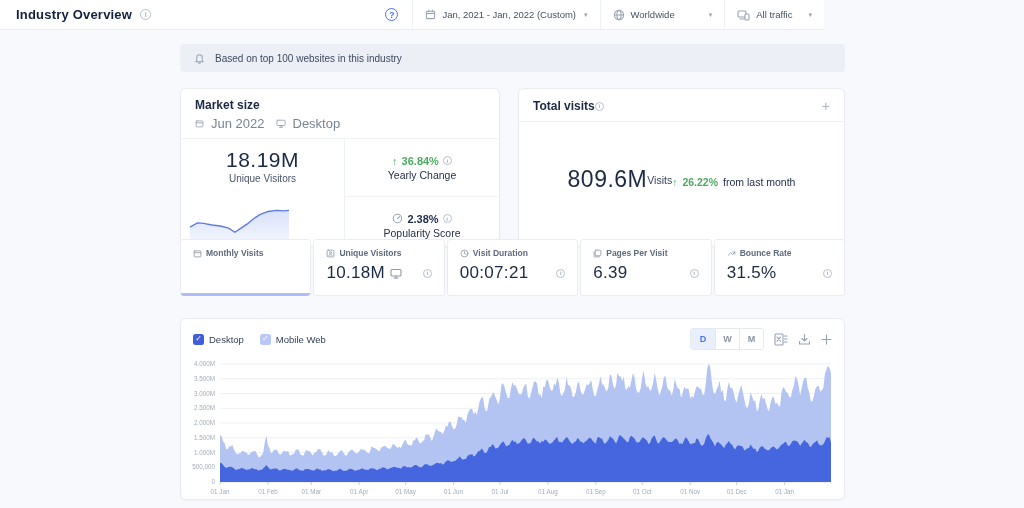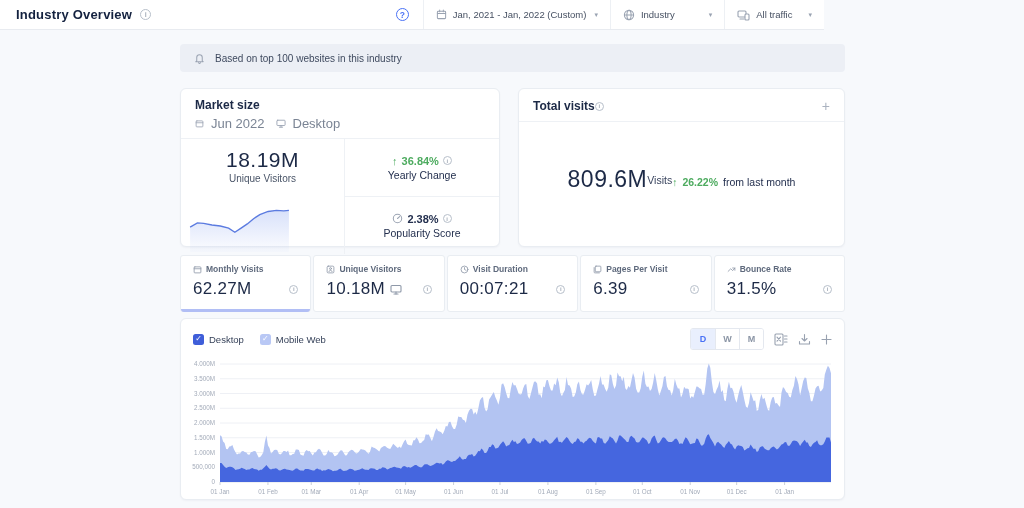--- a/index.html
+++ b/index.html
@@ -59,21 +59,21 @@
   .tv-head { display:flex; align-items:center; padding:9px 14px 7px 14px; gap:0; }
   .tv-plus { margin-left:auto; color:#aab2bf; font-size:14px; font-weight:400; cursor:pointer; }
   .tv-body { height:115px; display:flex; flex-direction:row; align-items:center; justify-content:center; }
   .tv-value { font-size:23px; letter-spacing:.5px; color:#1c2946; }
   .tv-vlabel { font-size:10.5px; color:#39445e; margin-top:1px; }
   .tv-change { margin-top:5px; display:flex; gap:5px; align-items:center; font-size:10.5px; }
   .tv-change .pct { font-weight:700; }
   .tv-change .sfx { color:#232f4e; }
 
   
-  .tiles { position:absolute; top:225px; left:0; width:665px; height:57px; display:flex; gap:2px;border-radius:11px; }
+  .tiles { position:absolute; top:209px; left:0; width:665px; height:57px; display:flex; gap:2px;border-radius:11px; }
   .tile { flex:1; background:#fff; border:1px solid #e9edf2; border-radius:3px; position:relative;
           padding:8px 10px 0 12px; cursor:pointer; }
   .tile-label { display:flex; align-items:center; gap:4px; font-size:8.5px; font-weight:700; color:#5f6a7d; }
   .tile-value-row { display:flex; align-items:center; margin-top:5px; }
   .tile-value { font-size:17px; color:#1c2946; letter-spacing:.3px; display:flex; align-items:center; gap:5px; }
   .tile-info { margin-left:auto; margin-right:2px; }
   .tile.selected::after { content:""; position:absolute; left:0; right:0; bottom:-1px; height:3px;
                           background:#b1bef5; border-radius:0 0 3px 3px; }
   .ticon { color:#8f99a9; display:inline-flex; }
 
@@ -125,21 +125,21 @@
       <div class="tb-ctrl">
         <span class="tbicon">
           <svg width="12" height="12" viewBox="0 0 12 12">
               <g class="stroke-ic">
                 <circle cx="6" cy="6" r="4.6"></circle>
                 <ellipse cx="6" cy="6" rx="2.1" ry="4.6"></ellipse>
                 <line x1="1.4" y1="6" x2="10.6" y2="6"></line>
               </g>
             </svg>
         </span>
-        <span>Industry</span>
+        <span>Worldwide</span>
         <span class="caret" style="margin-left:28px">▾</span>
       </div>
       <div class="tb-ctrl">
         <span class="tbicon">
           <svg width="13" height="12" viewBox="0 0 13 12">
               <g class="stroke-ic">
                 <rect x="1" y="2" width="8" height="6" rx="1"></rect>
                 <line x1="3" y1="10" x2="7" y2="10"></line>
                 <rect x="8" y="5" width="4" height="6" rx="1" fill="#fff"></rect>
               </g>
@@ -258,24 +258,20 @@
         <div class="tile-label">
           <span class="ticon">
             <svg width="9" height="9" viewBox="0 0 12 12">
                 <g class="stroke-ic">
                   <rect x="1.5" y="2.5" width="9" height="8" rx="1"></rect>
                   <line x1="1.5" y1="5" x2="10.5" y2="5"></line>
                 </g>
               </svg>
           </span>
           <span>Monthly Visits</span>
-        </div>
-        <div class="tile-value-row">
-          <span class="tile-value">62.27M</span>
-          <span class="icirc sm tile-info">i</span>
         </div>
       </div>
 
       <div class="tile">
         <div class="tile-label">
           <span class="ticon">
             <svg width="9" height="9" viewBox="0 0 12 12">
                 <g class="stroke-ic">
                   <rect x="1.5" y="1.5" width="9" height="9" rx="1.5"></rect>
                   <circle cx="6" cy="4.8" r="1.3"></circle>

